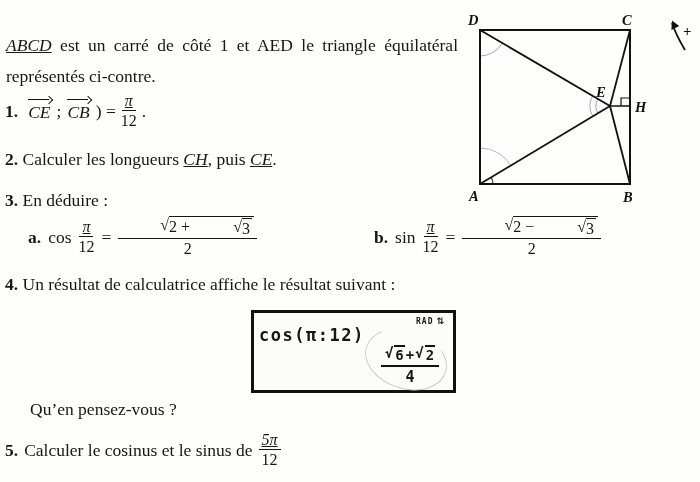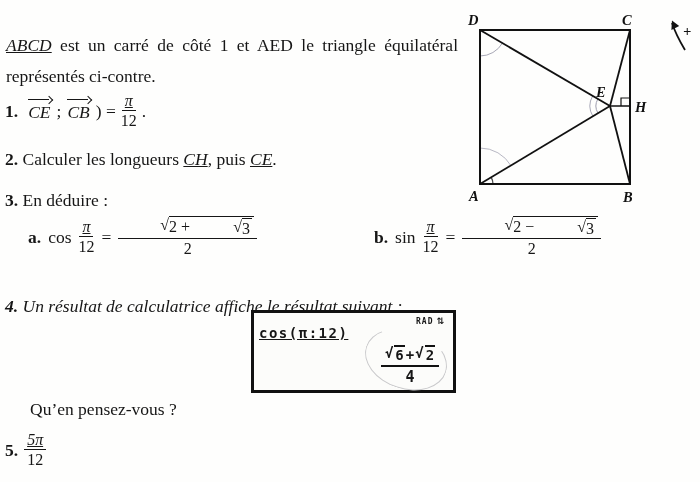--- a/index.html
+++ b/index.html
@@ -38,29 +38,29 @@
   .sq>.rb{display:inline-block;vertical-align:top;line-height:1.15;
           border-top:1.35px solid #161616;padding:1px 2px 0 0;}
 
   #q1{left:5px;top:92px;height:38px;gap:5px;}
   #q1 .num{margin-right:4px;}
   #q2{left:5px;top:149px;}
   #q3{left:5px;top:190px;}
   .q3row{top:210px;height:54px;gap:7px;}
   #q3a{left:28px;}
   #q3b{left:374px;}
-  #q4{left:5px;top:296px;font-style:italic;}
+  #q4{left:5px;top:274px;}
   #q4b{left:30px;top:399px;}
   #q5{left:5px;top:427px;height:46px;gap:6px;}
 
   
   #calc{left:251px;top:310px;width:199px;height:77px;
         border:3px solid #111;background:#fcfcfa;
         font-family:"DejaVu Sans Mono","Liberation Mono",monospace;font-weight:bold;}
-  #calc .inp{position:absolute;left:5px;top:12px;font-size:14px;letter-spacing:1.5px;text-decoration:underline;}
+  #calc .inp{position:absolute;left:5px;top:12px;font-size:17px;letter-spacing:1.5px;}
   #calc .mode{position:absolute;right:8px;top:3px;font-size:8px;letter-spacing:1px;
               display:flex;gap:3px;align-items:center;}
   #calc .mode .arr{font-family:"DejaVu Sans",sans-serif;font-size:9px;}
   #calc .res{position:absolute;right:6px;top:29px;width:74px;text-align:center;}
   #calc .rnum{display:inline-flex;align-items:flex-start;gap:1px;
               border-bottom:2.6px solid #111;padding:0 4px 2px;font-size:14px;}
   #calc .crn{border-top:2px solid #111;padding:0 1px;}
   #calc .rop{padding-top:2px;}
   #calc .rden{font-size:15px;margin-top:1px;}
   #calc .pencil{position:absolute;left:110px;top:17px;width:82px;height:57px;
@@ -152,20 +152,21 @@
         <span class="crn">2</span>
     </span>
     <div class="rden">4</div>
   </div>
 </div>
 
 <div class="abs" id="q4b">Qu’en pensez-vous ?</div>
 
 <div class="abs row" id="q5">
   <span class="b">5.</span>
+  <span>Calculer le cosinus et le sinus de</span>
   <span class="frac">
     <span class="fn i">5π</span>
     <span class="fd">12</span>
   </span>
 </div>
 
 <svg class="abs" id="figure" viewBox="0 0 248 212" width="248" height="212">
 
   <path d="M28,56 A26,26 0 0 0 50.4,43.1" fill="none" stroke="#a7a7b5" stroke-width="1"></path>
   <path d="M28,148 A36,36 0 0 1 59.1,165.9" fill="none" stroke="#b8b8c4" stroke-width="1"></path>

